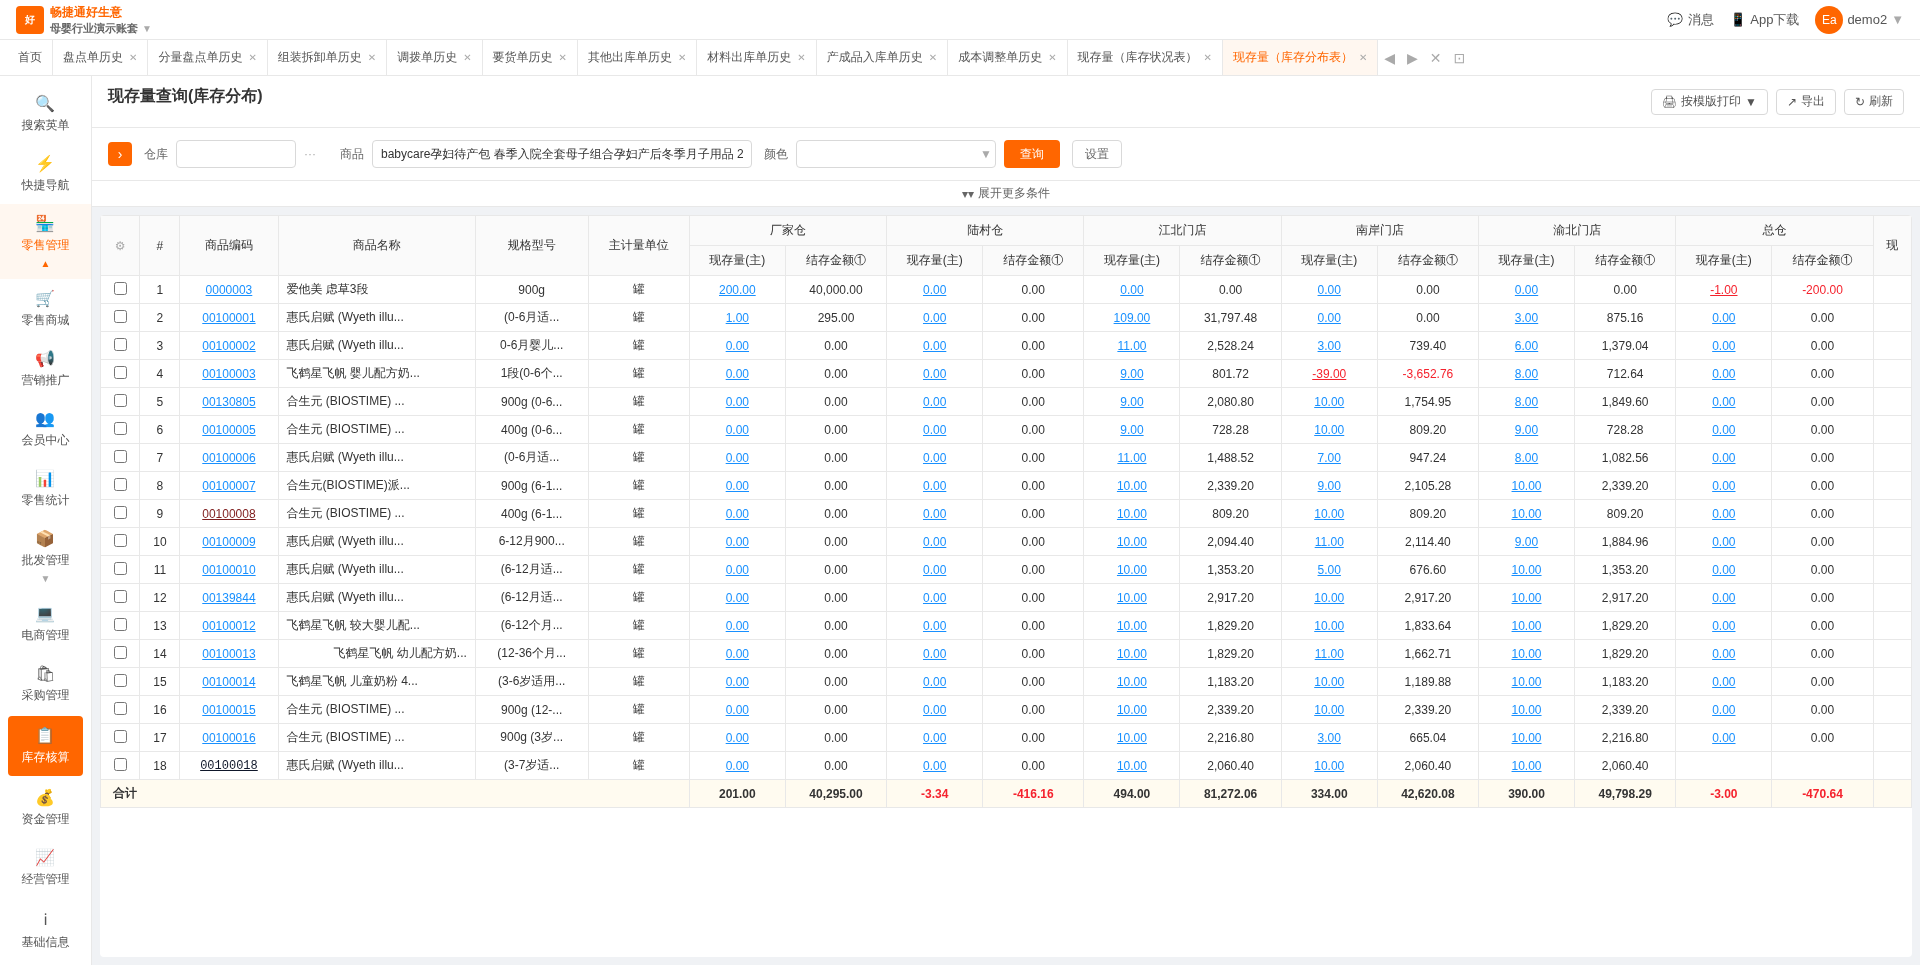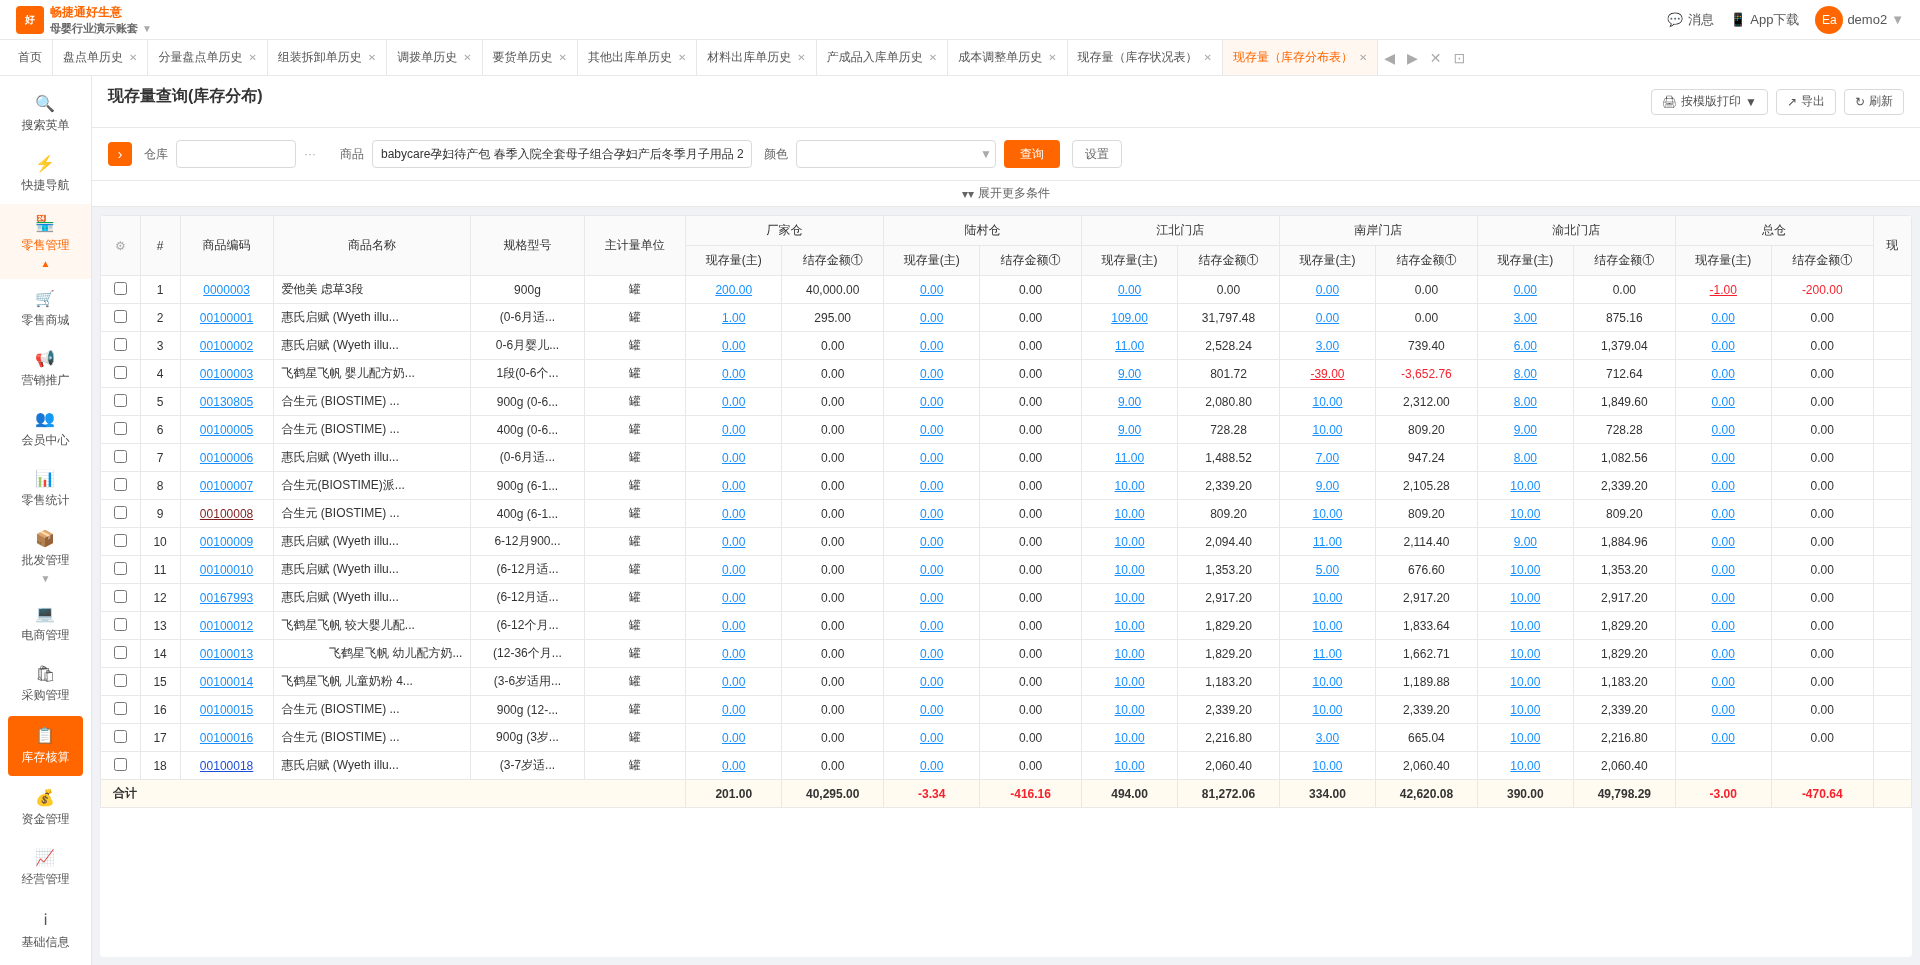--- a/index.html
+++ b/index.html
@@ -618,21 +618,21 @@
     <td style="text-align:left;max-width:150px;overflow:hidden;text-overflow:ellipsis;">合生元 (BIOSTIME) ...</td>
     <td>900g (0-6...</td>
     <td>罐</td>
     <td class="underline" style="color:#1890ff;">0.00</td>
     <td>0.00</td>
     <td class="underline" style="color:#1890ff;">0.00</td>
     <td>0.00</td>
     <td class="underline" style="color:#1890ff;">9.00</td>
     <td>2,080.80</td>
     <td class="underline " style="color:#1890ff;">10.00</td>
-    <td class="">2,312.00</td>
+    <td class="">1,754.95</td>
     <td class="underline" style="color:#1890ff;">8.00</td>
     <td>1,849.60</td>
     <td class="underline " style="color:#1890ff;">0.00</td>
     <td class="">0.00</td>
     <td></td>
   </tr>
             <tr>
     <td><input type="checkbox" style=""></td>
     <td>6</td>
     <td class="underline" style="color:#1890ff;">00100005</td>
@@ -754,21 +754,21 @@
     <td class="">676.60</td>
     <td class="underline" style="color:#1890ff;">10.00</td>
     <td>1,353.20</td>
     <td class="underline " style="color:#1890ff;">0.00</td>
     <td class="">0.00</td>
     <td></td>
   </tr>
             <tr>
     <td><input type="checkbox" style=""></td>
     <td>12</td>
-    <td class="underline" style="color:#1890ff;">00167993</td>
+    <td class="underline" style="color:#1890ff;">00139844</td>
     <td style="text-align:left;max-width:150px;overflow:hidden;text-overflow:ellipsis;">惠氏启赋 (Wyeth illu...</td>
     <td>(6-12月适...</td>
     <td>罐</td>
     <td class="underline" style="color:#1890ff;">0.00</td>
     <td>0.00</td>
     <td class="underline" style="color:#1890ff;">0.00</td>
     <td>0.00</td>
     <td class="underline" style="color:#1890ff;">10.00</td>
     <td>2,917.20</td>
     <td class="underline " style="color:#1890ff;">10.00</td>
@@ -880,21 +880,21 @@
     <td class="">665.04</td>
     <td class="underline" style="color:#1890ff;">10.00</td>
     <td>2,216.80</td>
     <td class="underline " style="color:#1890ff;">0.00</td>
     <td class="">0.00</td>
     <td></td>
   </tr>
             <tr>
     <td><input type="checkbox" style=""></td>
     <td>18</td>
-    <td class="underline" style="color:#1d4ed8;">00100018</td>
+    <td class="underline" style="color:#0f172a;font-family:Liberation Mono, monospace;">00100018</td>
     <td style="text-align:left;max-width:150px;overflow:hidden;text-overflow:ellipsis;">惠氏启赋 (Wyeth illu...</td>
     <td>(3-7岁适...</td>
     <td>罐</td>
     <td class="underline" style="color:#1890ff;">0.00</td>
     <td>0.00</td>
     <td class="underline" style="color:#1890ff;">0.00</td>
     <td>0.00</td>
     <td class="underline" style="color:#1890ff;">10.00</td>
     <td>2,060.40</td>
     <td class="underline " style="color:#1890ff;">10.00</td>

